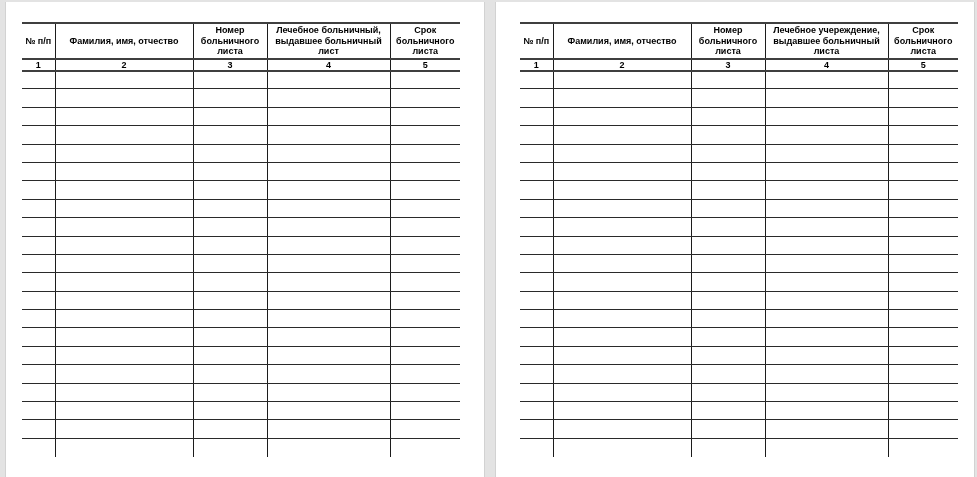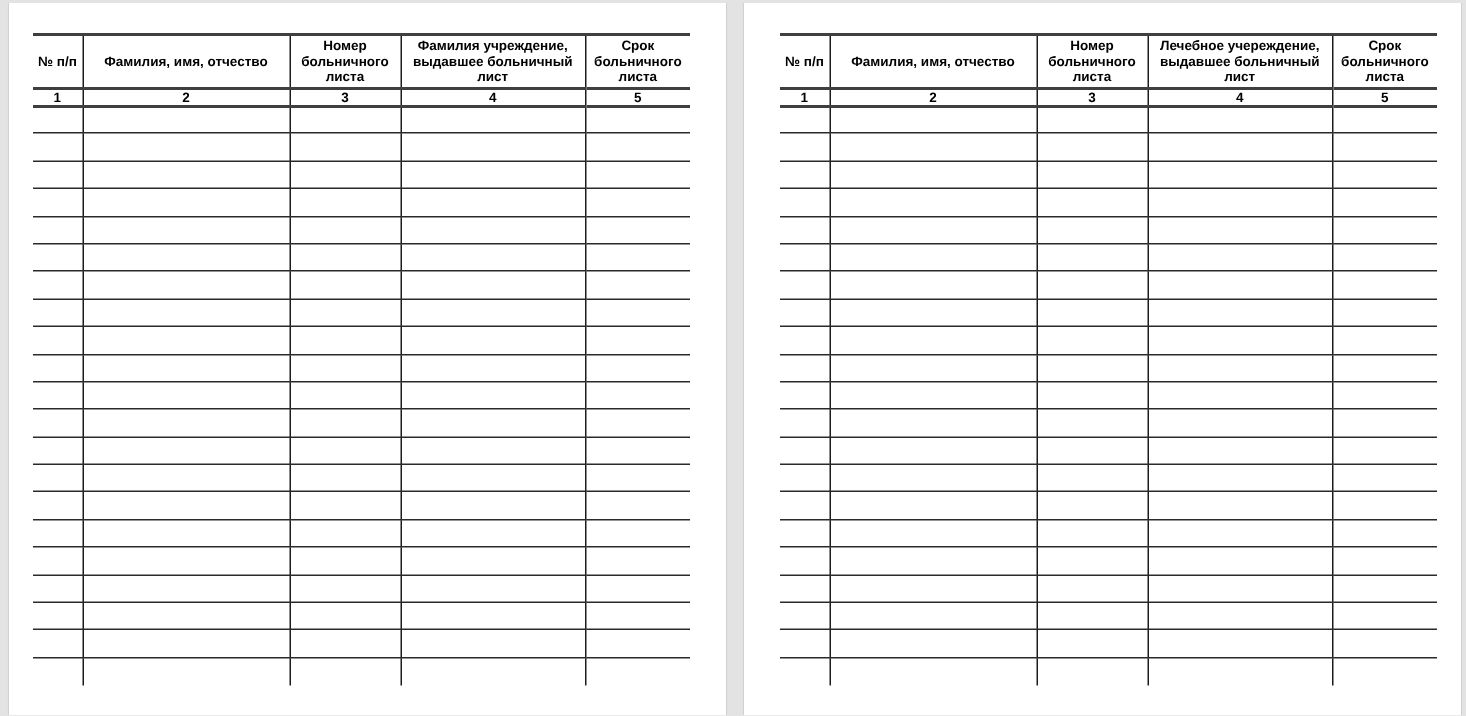--- a/index.html
+++ b/index.html
@@ -84,21 +84,21 @@
         <col style="width:138px">
         <col style="width:74px">
         <col style="width:123px">
         <col style="width:70px">
     </colgroup>
     <thead>
       <tr class="header-row">
         <th>№ п/п</th>
         <th>Фамилия, имя, отчество</th>
         <th>Номер больничного листа</th>
-        <th>Фамилия учреждение, выдавшее больничный лист</th>
+        <th>Лечебное больничный, выдавшее больничный лист</th>
         <th>Срок больничного листа</th>
       </tr>
       <tr class="numbers-row">
         <td>1</td>
         <td>2</td>
         <td>3</td>
         <td>4</td>
         <td>5</td>
       </tr>
     </thead>
@@ -260,21 +260,21 @@
         <col style="width:138px">
         <col style="width:74px">
         <col style="width:123px">
         <col style="width:70px">
     </colgroup>
     <thead>
       <tr class="header-row">
         <th>№ п/п</th>
         <th>Фамилия, имя, отчество</th>
         <th>Номер больничного листа</th>
-        <th>Лечебное учереждение, выдавшее больничный лист</th>
+        <th>Лечебное учереждение, выдавшее больничный листа</th>
         <th>Срок больничного листа</th>
       </tr>
       <tr class="numbers-row">
         <td>1</td>
         <td>2</td>
         <td>3</td>
         <td>4</td>
         <td>5</td>
       </tr>
     </thead>

